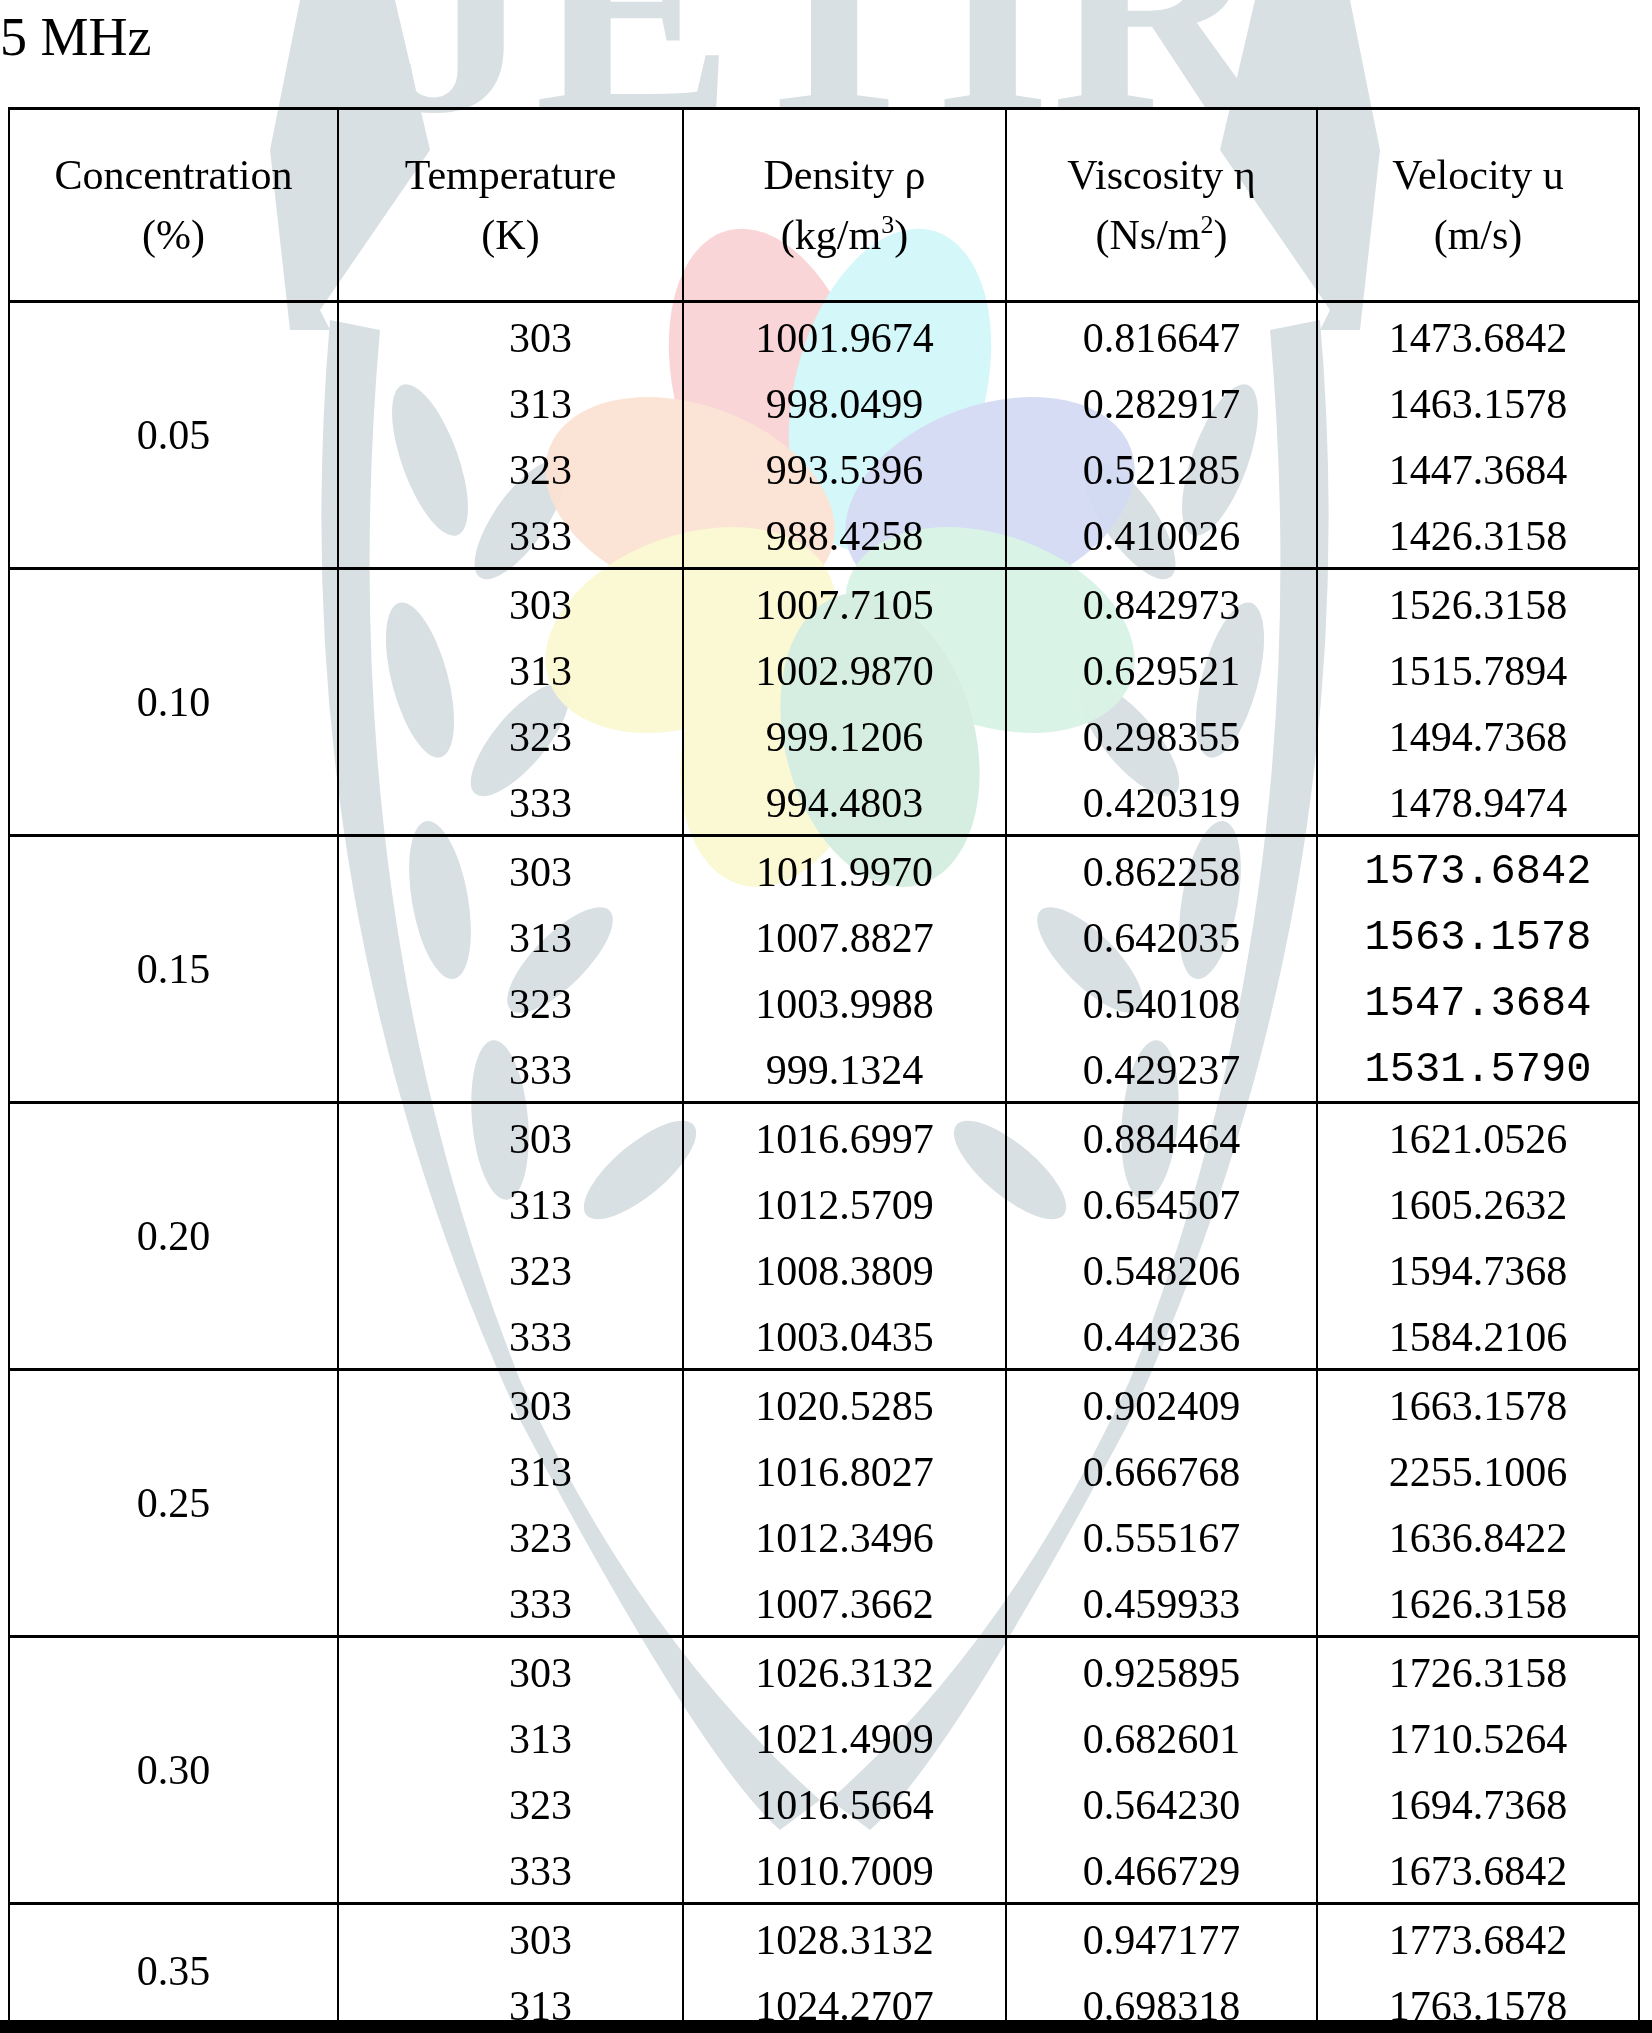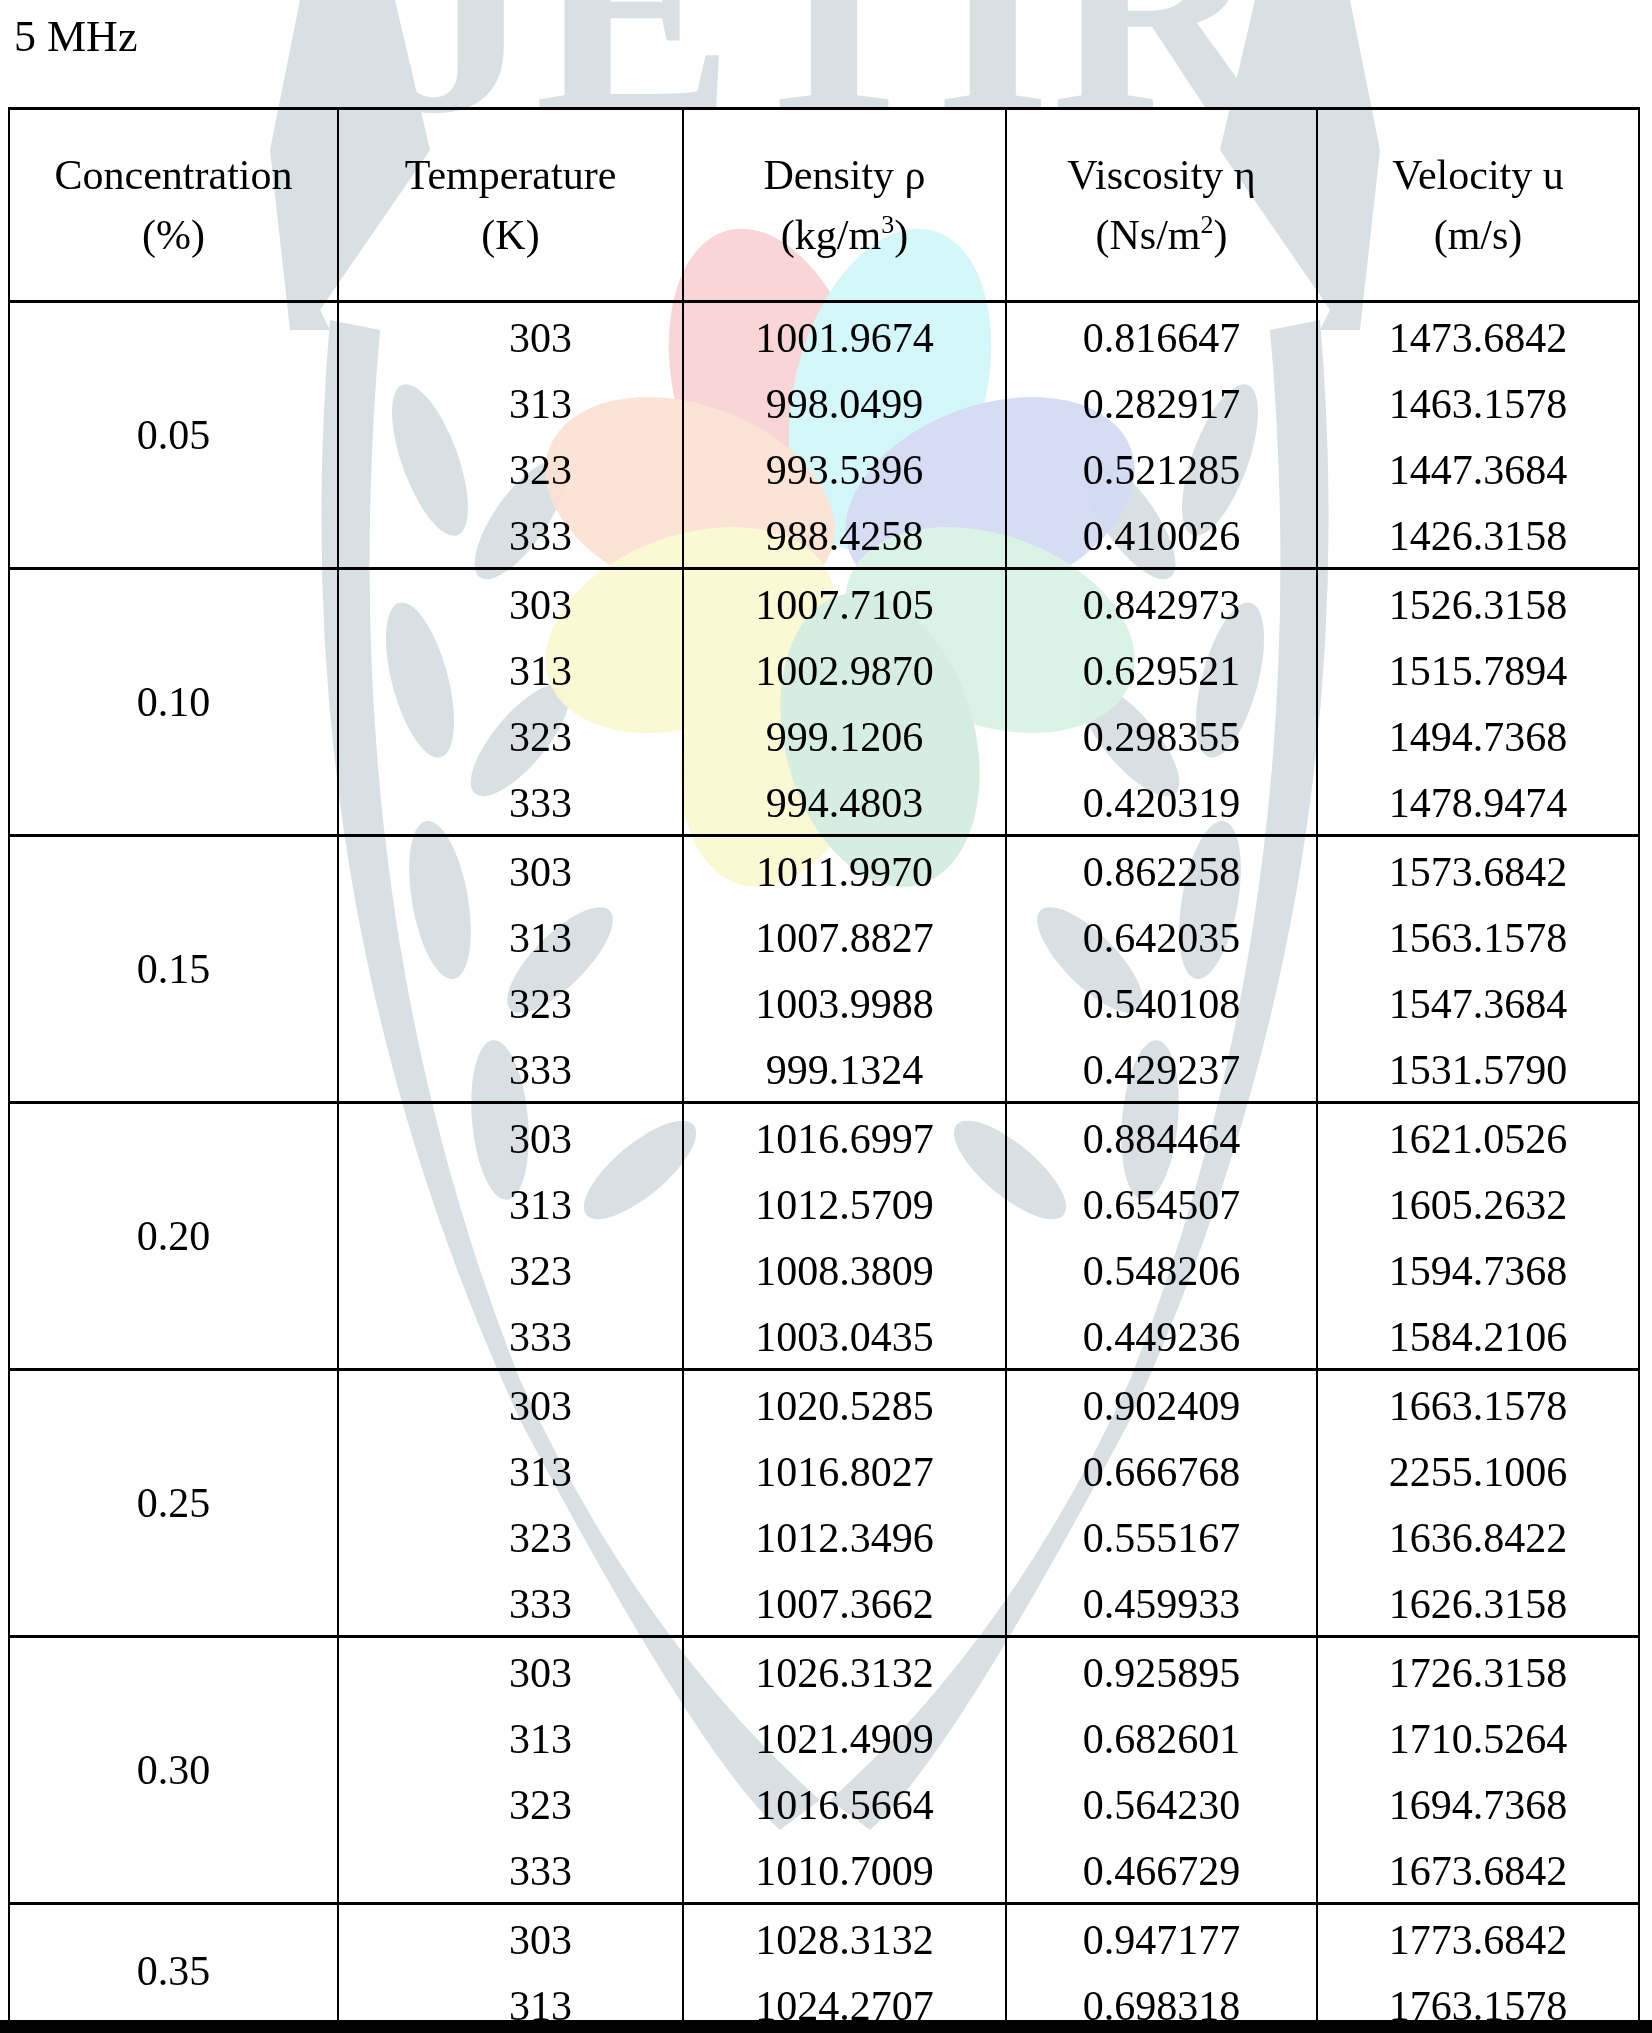--- a/index.html
+++ b/index.html
@@ -1,21 +1,21 @@
 <!DOCTYPE html>
 <html><head>
   <meta charset="utf-8">
   <style>
     html, body { margin: 0; padding: 0; background: #ffffff; }
     body {
       width: 1652px; height: 2033px; position: relative; overflow: hidden;
       font-family: "Liberation Serif", "DejaVu Serif", serif; color: #000;
     }
     .watermark { position: absolute; left: 0; top: 0; width: 1652px; height: 2033px; z-index: 0; pointer-events: none; }
-    .caption-tail { position: absolute; left: 14px; top: 8px; font-size: 44px; line-height: 58px; z-index: 2; }
+    .caption-tail { position: absolute; left: 0; top: 8px; font-size: 54px; line-height: 58px; z-index: 2; }
     table.data {
       position: absolute; left: 8px; top: 107px; z-index: 2;
       border-collapse: collapse; width: 1630px; table-layout: fixed;
       background: transparent;
     }
     table.data th, table.data td {
       border: 2px solid #000; text-align: center; vertical-align: middle;
       font-weight: normal; padding: 0;
     }
     table.data th { height: 190px; font-size: 42px; line-height: 60px; border-top-width: 3px; }
@@ -173,21 +173,21 @@
           <span class="cell-line">1007.8827</span>
           <span class="cell-line">1003.9988</span>
           <span class="cell-line">999.1324</span>
         </td>
         <td class="multi" style="border-top: 3px solid rgb(0, 0, 0); border-bottom: 3px solid rgb(0, 0, 0); vertical-align: top;">
           <span class="cell-line">0.862258</span>
           <span class="cell-line">0.642035</span>
           <span class="cell-line">0.540108</span>
           <span class="cell-line">0.429237</span>
         </td>
-        <td class="multi" style="border-top: 3px solid rgb(0, 0, 0); border-bottom: 3px solid rgb(0, 0, 0); vertical-align: top;">
+        <td class="multi" style="border-top: 3px solid rgb(0, 0, 0); border-bottom: 3px solid rgb(0, 0, 0); vertical-align: top; font-family: Liberation Mono, monospace;">
           <span class="cell-line">1573.6842</span>
           <span class="cell-line">1563.1578</span>
           <span class="cell-line">1547.3684</span>
           <span class="cell-line">1531.5790</span>
         </td>
       </tr>
       <tr class="group-row" style="height: 264px;">
         <td class="conc" style="border-top: 3px solid rgb(0, 0, 0); border-bottom: 3px solid rgb(0, 0, 0);">0.20</td>
         <td class="multi" style="border-top: 3px solid rgb(0, 0, 0); border-bottom: 3px solid rgb(0, 0, 0); vertical-align: top;">
           <span class="cell-line" style="padding-left: 60px;">303</span>

